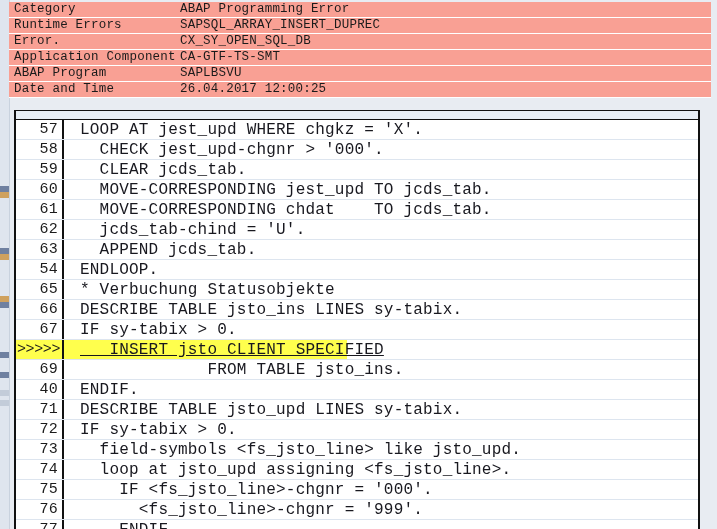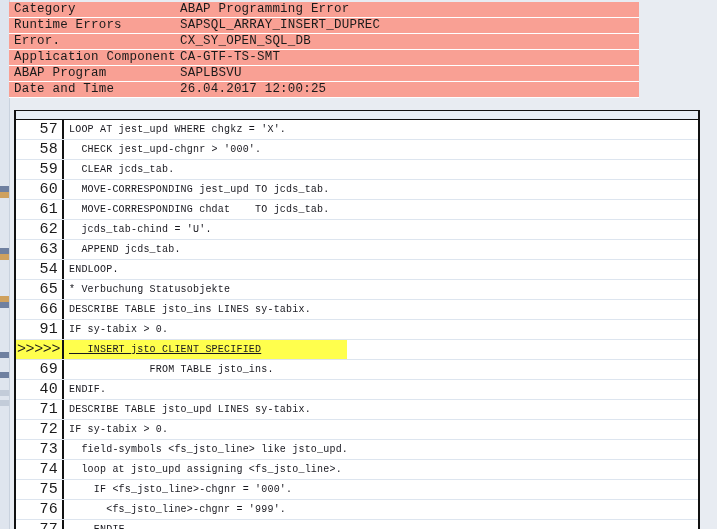--- a/index.html
+++ b/index.html
@@ -34,21 +34,21 @@
     opacity: .75;
   }
   .strip-frag.warm { background: #c98a2e; }
   .strip-frag.pale { background: #b9c3d2; }
 
   
   #error-header {
     position: absolute;
     left: 9px;
     top: 2px;
-    width: 630px;
+    width: 702px;
     border-collapse: collapse;
     table-layout: fixed;
   }
   #error-header tr { background: #f9a094; }
   #error-header td {
     height: 15px;
     line-height: 15px;
     padding: 0 0 0 5px;
     font-size: 12.5px;
     color: #1b1b1b;
@@ -91,22 +91,22 @@
     min-width: 48px;
     text-align: right;
     padding-right: 4px;
     font-size: 15px;
     color: #1b1b1b;
     border-right: 2px solid #111;
     box-sizing: border-box;
     letter-spacing: .2px;
   }
   .src {
-    padding-left: 5px;
-    font-size: 10px;
+    padding-left: 16px;
+    font-size: 16px;
     color: #18181f;
     white-space: pre;
     letter-spacing: .2px;
     flex: 1;
     overflow: hidden;
   }
   .code-row.flagged .gutter {
     background: #ffff4d;
     letter-spacing: -.4px;
     padding-right: 2px;
@@ -198,21 +198,21 @@
       </div>
       <div class="code-row">
         <div class="gutter">65</div>
         <div class="src">* Verbuchung Statusobjekte</div>
       </div>
       <div class="code-row">
         <div class="gutter">66</div>
         <div class="src">DESCRIBE TABLE jsto_ins LINES sy-tabix.</div>
       </div>
       <div class="code-row">
-        <div class="gutter">91</div>
+        <div class="gutter">67</div>
         <div class="src">IF sy-tabix &gt; 0.</div>
       </div>
       <div class="code-row flagged">
         <div class="gutter">&gt;&gt;&gt;&gt;&gt;</div>
         <div class="src">   INSERT jsto CLIENT SPECIFIED</div>
       </div>
       <div class="code-row">
         <div class="gutter">69</div>
         <div class="src">             FROM TABLE jsto_ins.</div>
       </div>

